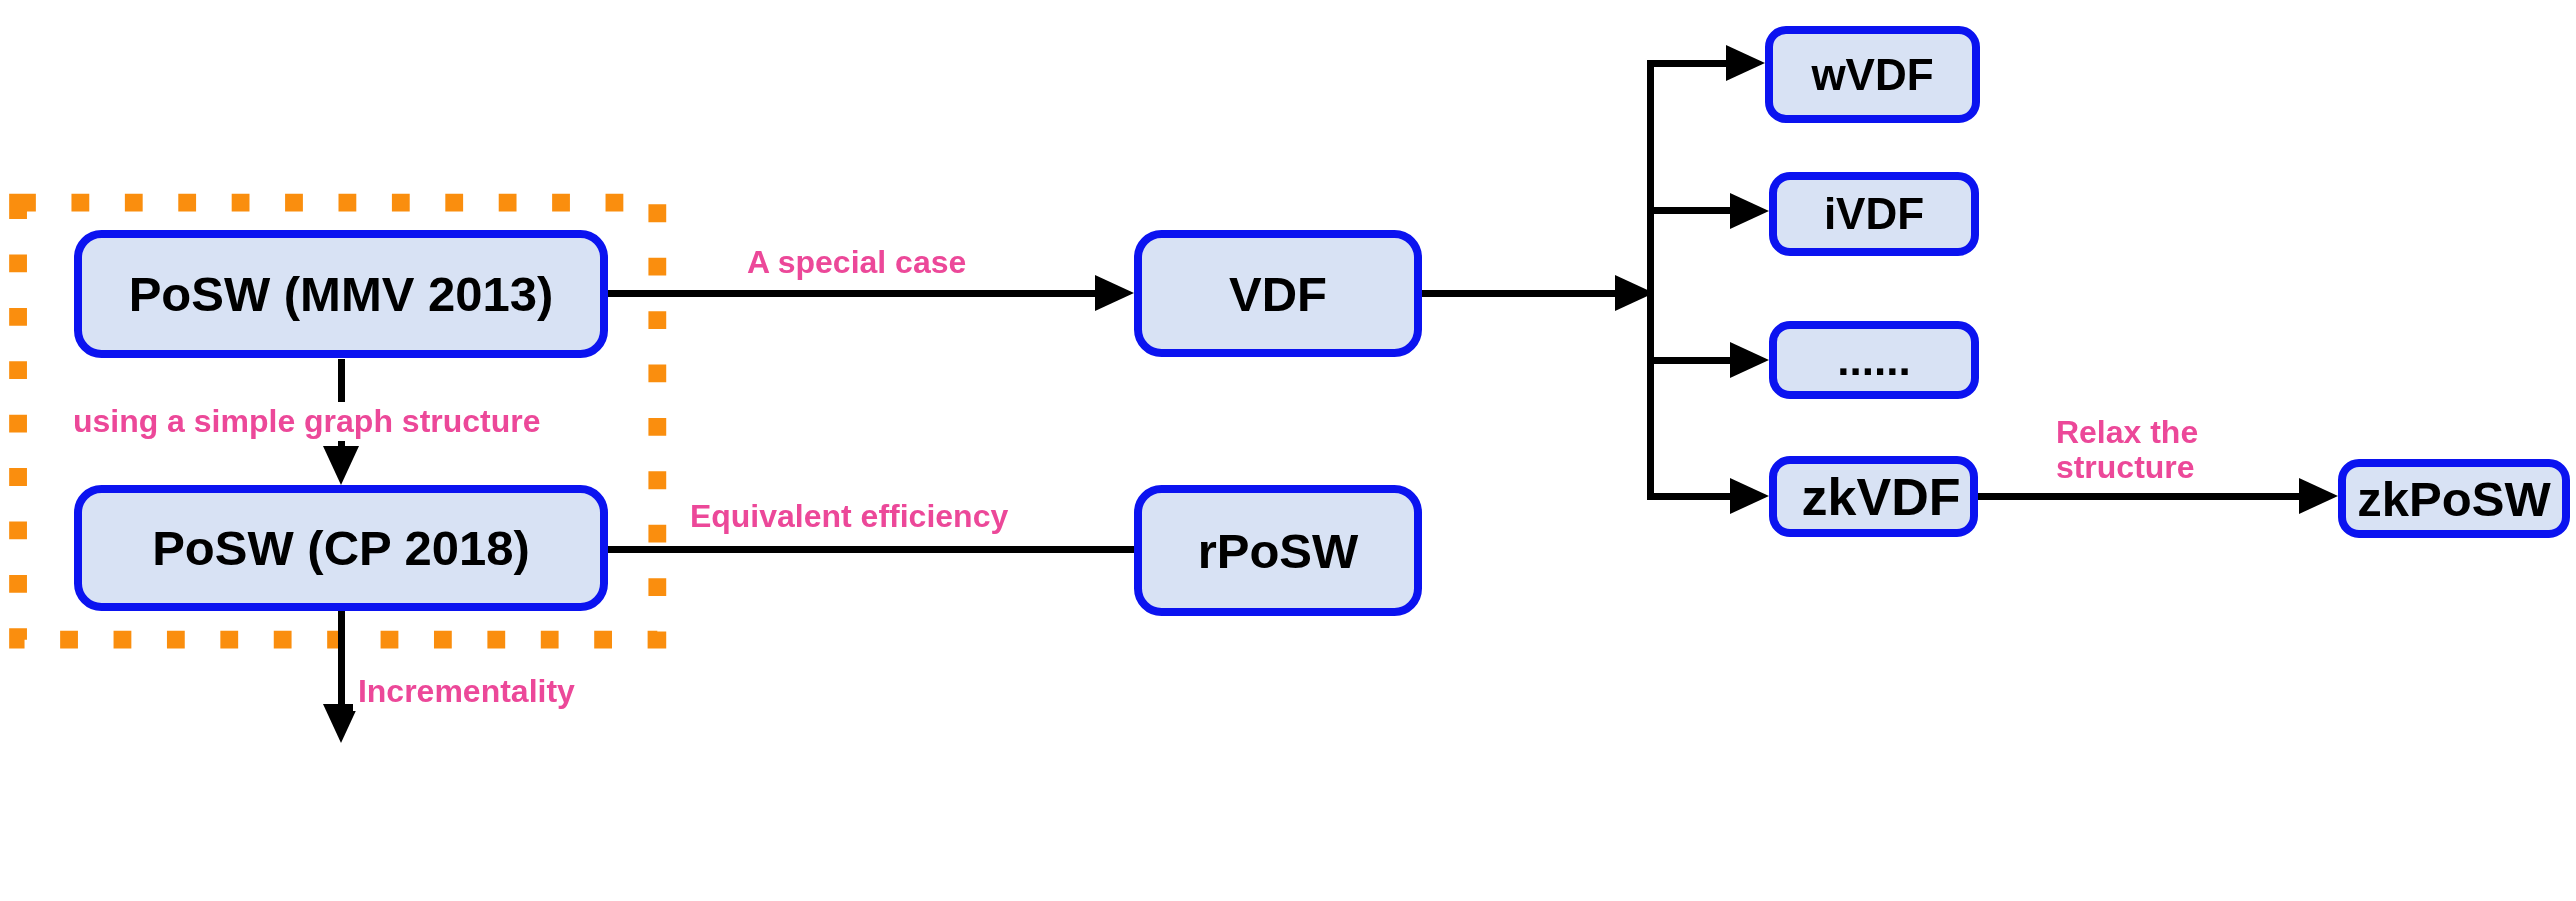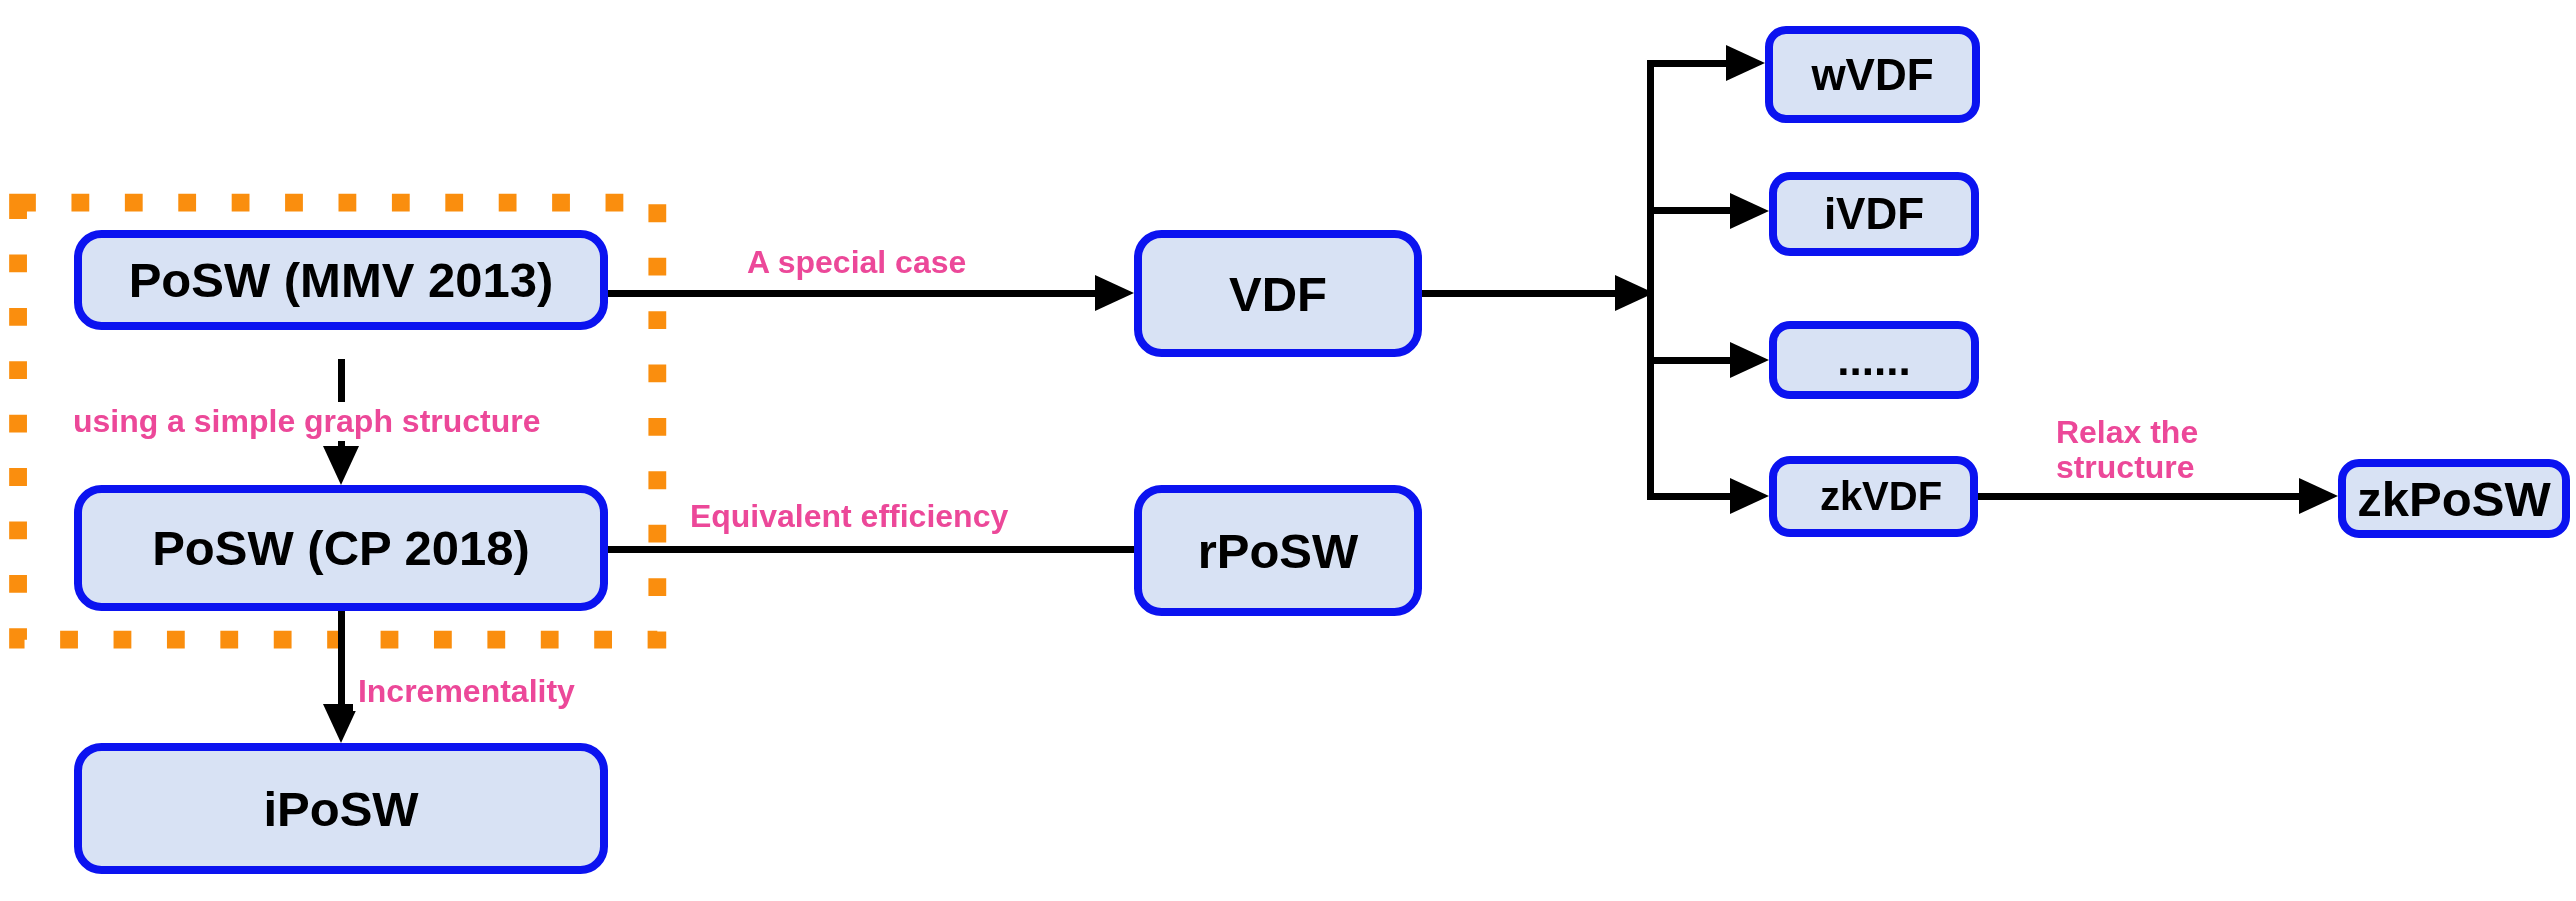--- a/index.html
+++ b/index.html
@@ -118,31 +118,28 @@
 
   <div class="edge-label" style="left:685px; top:497px;">Equivalent efficiency</div>
 
   <div class="edge-label" style="left:353px; top:672px;">Incrementality</div>
 
   <div class="edge-label" style="left:2051px; top:413px;">
     <div>Relax the</div>
     <div>structure</div>
   </div>
 
-  <div class="node" style="left:74px; top:230px; width:534px; height:100px; font-size:49px;">
+  <div class="node" style="left:74px; top:230px; width:534px; height:128px; font-size:49px;">
     <span>PoSW (MMV 2013)</span>
   </div>
 
   <div class="node" style="left:74px; top:485px; width:534px; height:126px; font-size:49px;">
     <span>PoSW (CP 2018)</span>
   </div>
 
-  <div class="node" style="left:74px; top:743px; width:534px; height:131px; font-size:49px;">
-    <span>iPoSW</span>
-  </div>
 
   <div class="node" style="left:1134px; top:230px; width:288px; height:127px; font-size:49px;">
     <span>VDF</span>
   </div>
 
   <div class="node" style="left:1134px; top:485px; width:288px; height:131px; font-size:49px;">
     <span>rPoSW</span>
   </div>
 
   <div class="node node-sm" style="left:1765px; top:26px; width:215px; height:97px; font-size:44px;">
@@ -150,21 +147,21 @@
   </div>
 
   <div class="node node-sm" style="left:1769px; top:172px; width:210px; height:84px; font-size:44px;">
     <span>iVDF</span>
   </div>
 
   <div class="node node-sm" style="left:1769px; top:321px; width:210px; height:78px; font-size:44px;">
     <span>......</span>
   </div>
 
-  <div class="node node-sm" style="left:1769px; top:456px; width:209px; height:81px; font-size:40px;padding-left:15px;">
+  <div class="node node-sm" style="left:1769px; top:456px; width:209px; height:81px; font-size:52px;padding-left:15px;">
     <span>zkVDF</span>
   </div>
 
   <div class="node node-sm" style="left:2338px; top:459px; width:232px; height:79px; font-size:49px;">
     <span>zkPoSW</span>
   </div>
 
 </div>
 
 

